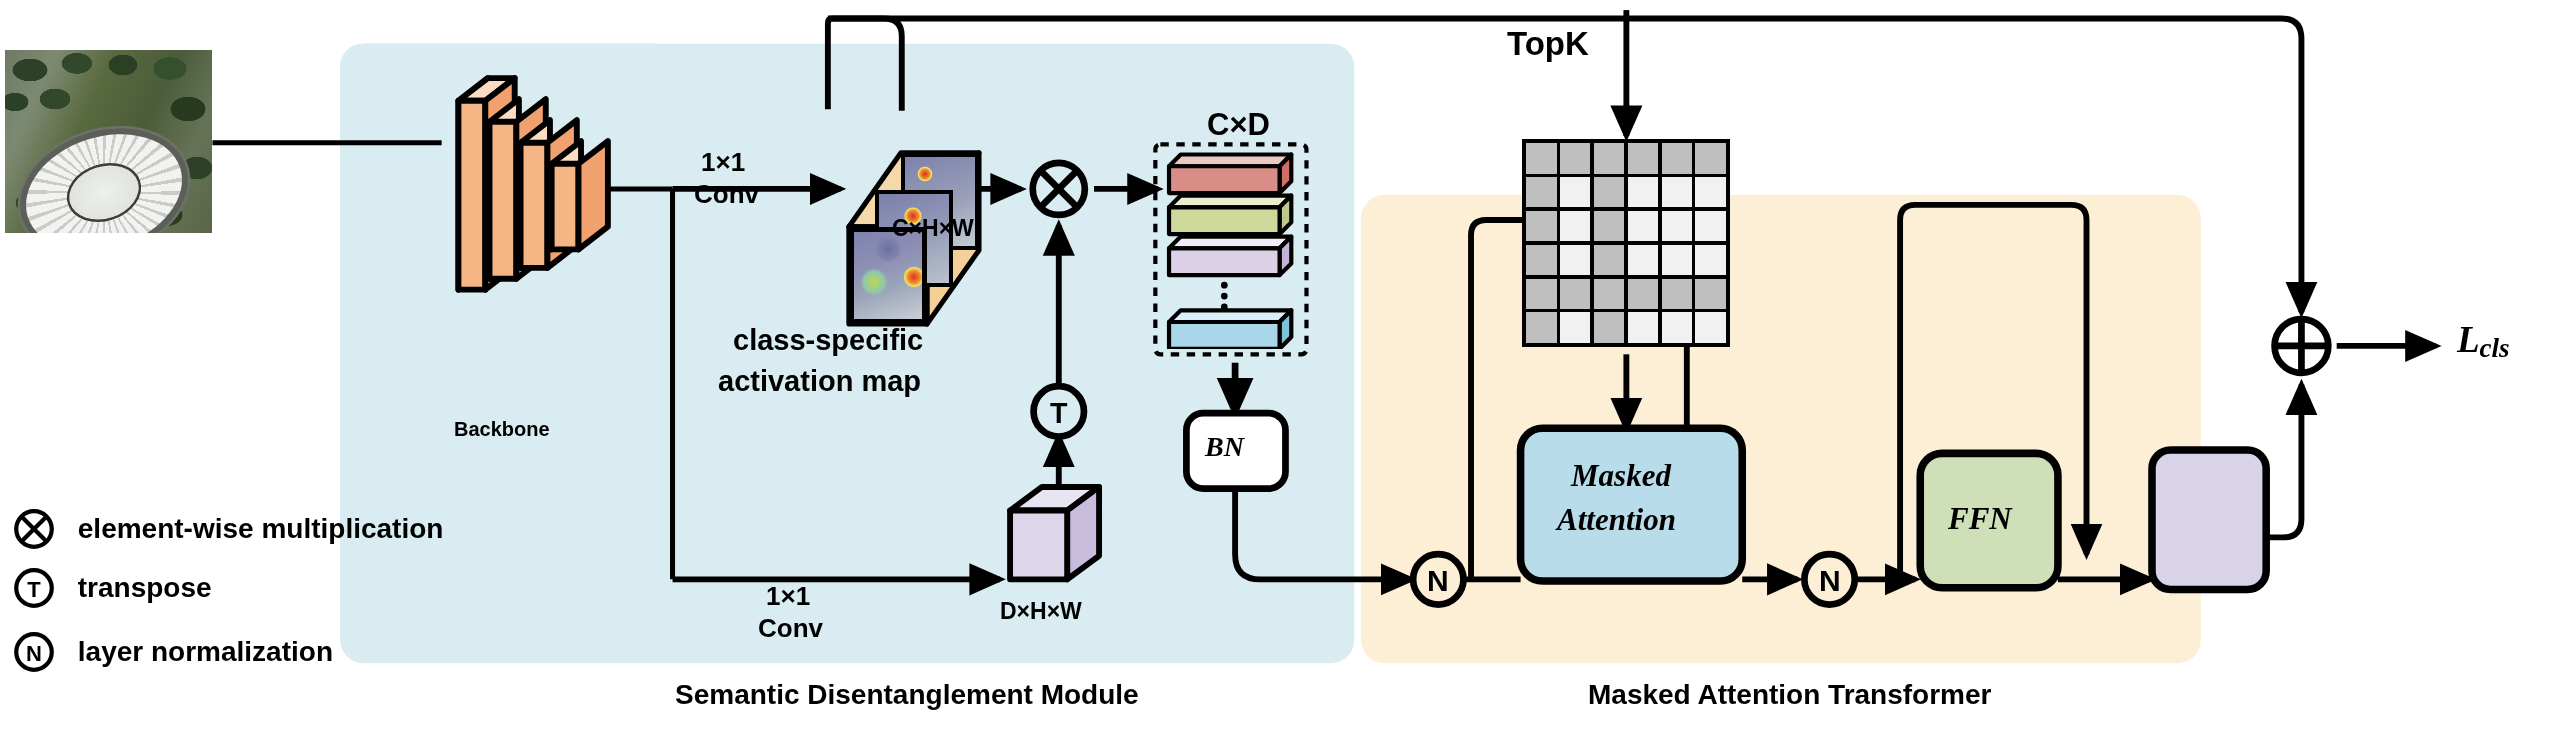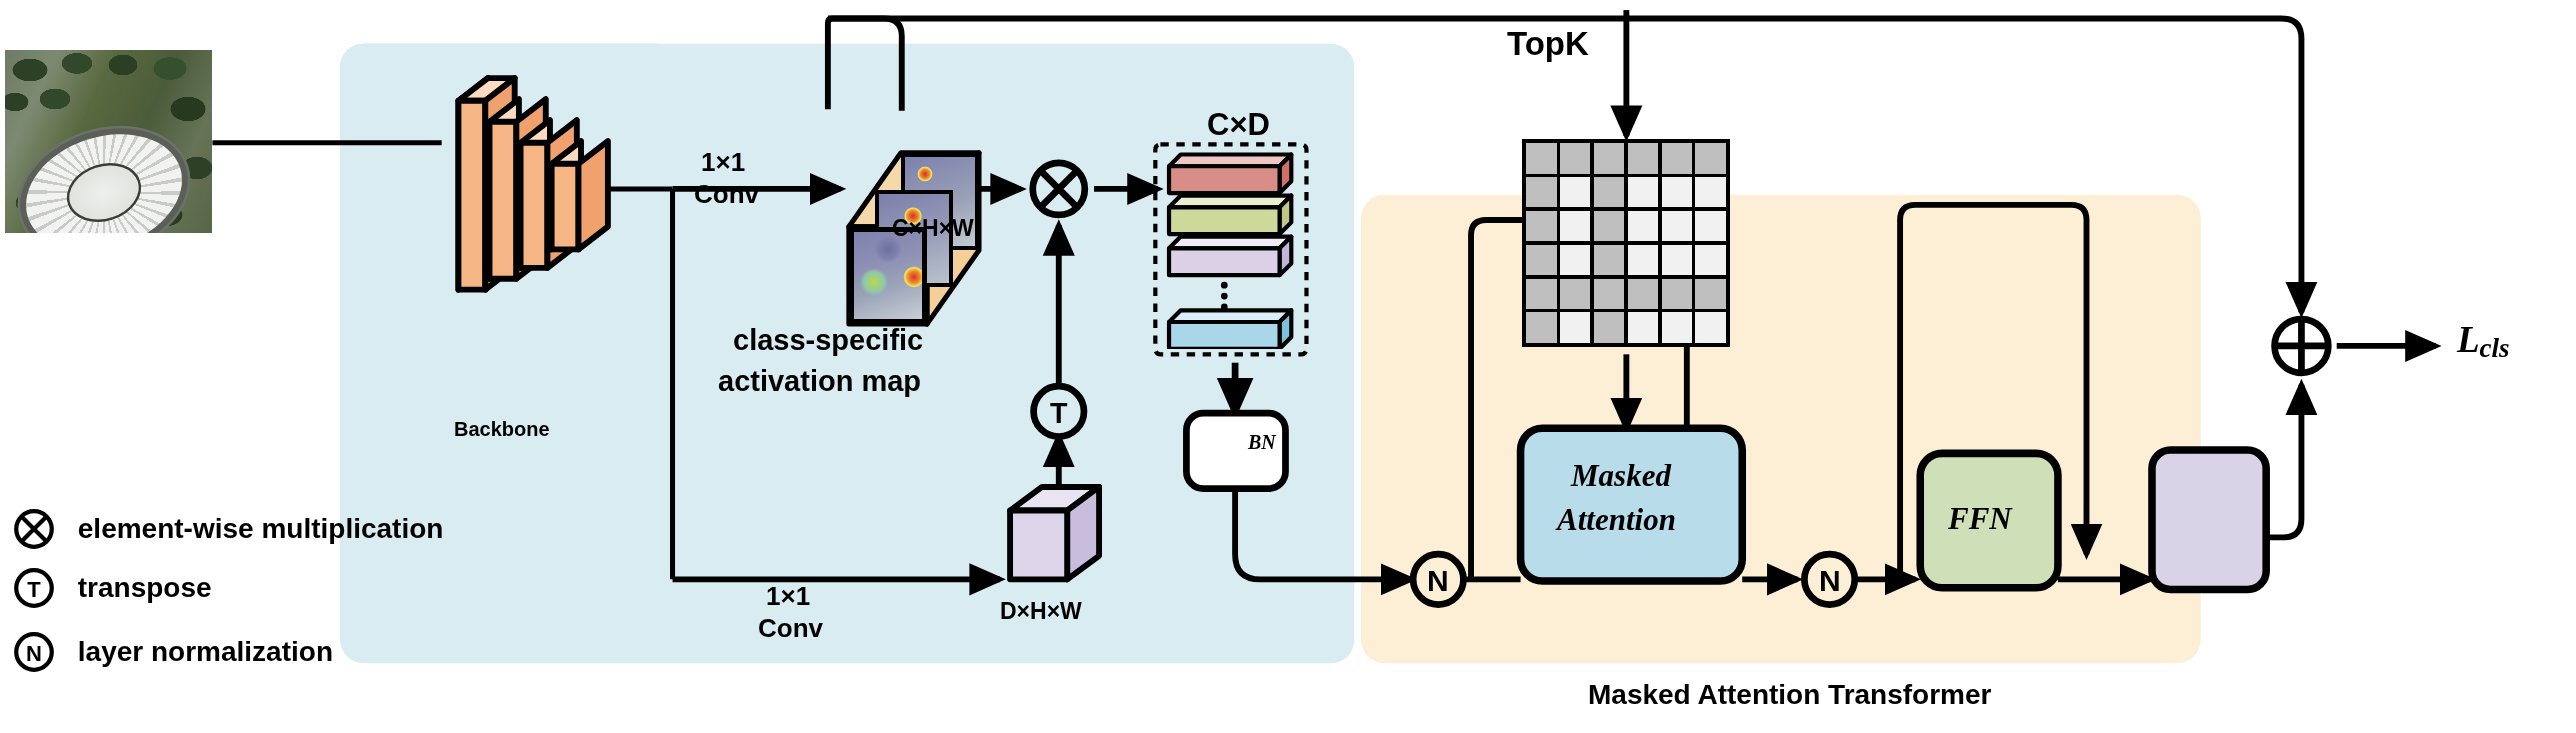--- a/index.html
+++ b/index.html
@@ -436,21 +436,21 @@
   <div class="abs lbl" style="left:701px;top:147px;font-size:26px;">1×1</div>
   <div class="abs lbl" style="left:694px;top:179px;font-size:26px;">Conv</div>
 
   <div class="abs lbl" style="left:892px;top:175px;font-size:23px;margin-top:40px;">C×H×W</div>
 
   <div class="abs lbl" style="left:733px;top:324px;font-size:29px;">class-specific</div>
   <div class="abs lbl" style="left:718px;top:365px;font-size:29px;">activation map</div>
 
   <div class="abs lbl" style="left:1207px;top:107px;font-size:31px;">C×D</div>
 
-  <div class="abs mathit" style="left:1248px;top:431px;font-size:20px;font-family:Liberation Serif, serif;">BN</div>
+  <div class="abs mathit" style="left:1205px;top:431px;font-size:28px;font-family:Liberation Serif, serif;">BN</div>
 
   <div class="abs lbl" style="left:766px;top:581px;font-size:26px;">1×1</div>
   <div class="abs lbl" style="left:758px;top:613px;font-size:26px;">Conv</div>
 
   <div class="abs lbl" style="left:1000px;top:598px;font-size:23px;">D×H×W</div>
 
   <div class="abs lbl" style="left:1050px;top:397px;font-size:28.6px;">T</div>
 
   <div class="abs lbl" style="left:1427px;top:564px;font-size:30px;">N</div>
   <div class="abs lbl" style="left:1819px;top:564px;font-size:30px;">N</div>
@@ -461,20 +461,21 @@
   <div class="abs mathit" style="left:1557px;top:502px;font-size:31px;">Attention</div>
 
   <div class="abs mathit" style="left:1948px;top:501px;font-size:31px;text-align:right;">FFN</div>
 
   <div class="abs mathit" style="left:2182px;top:501px;font-size:31px;"></div>
 
   <div class="abs" style="left:2457px;top:318px;">
     <span class="mathit" style="font-size:37px;">L</span><span class="mathit" style="font-size:27px;vertical-align:-5px;">cls</span>
   </div>
 
+  <div class="abs lbl" style="left:675px;top:679px;font-size:28px;">Semantic Disentanglement Module</div>
   <div class="abs lbl" style="left:1588px;top:679px;font-size:28px;">Masked Attention Transformer</div>
 
   <div class="abs" style="left:11.8px;top:501px;text-align:center;">
     <div style="display:flex;align-items:center;height:55px;">
       <svg width="44" height="44" viewBox="0 0 52 52" style="margin-right:22px;">
         <circle cx="26" cy="26" r="21" fill="none" stroke="#000" stroke-width="5"></circle>
         <path d="M 11.5 11.5 L 40.5 40.5 M 40.5 11.5 L 11.5 40.5" stroke="#000" stroke-width="5"></path>
       </svg>
       <span class="lbl" style="font-size:28px;">element-wise multiplication</span>
     </div>

